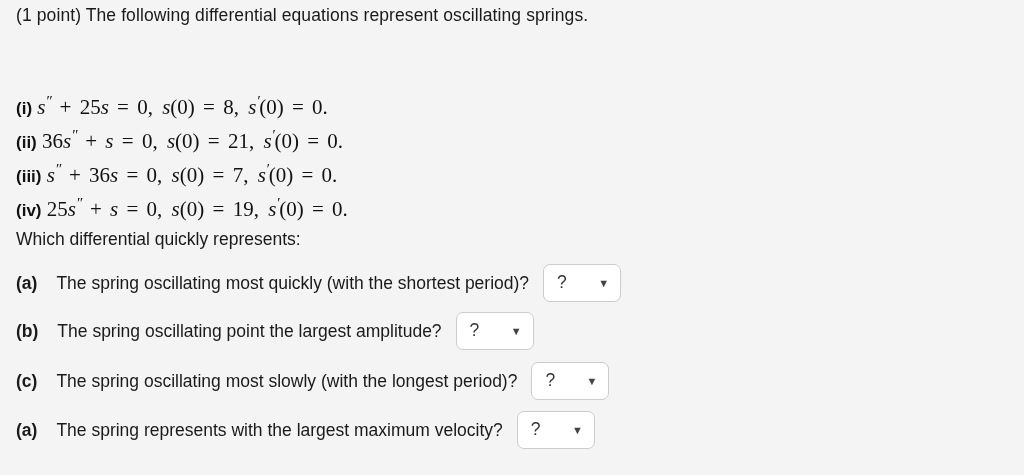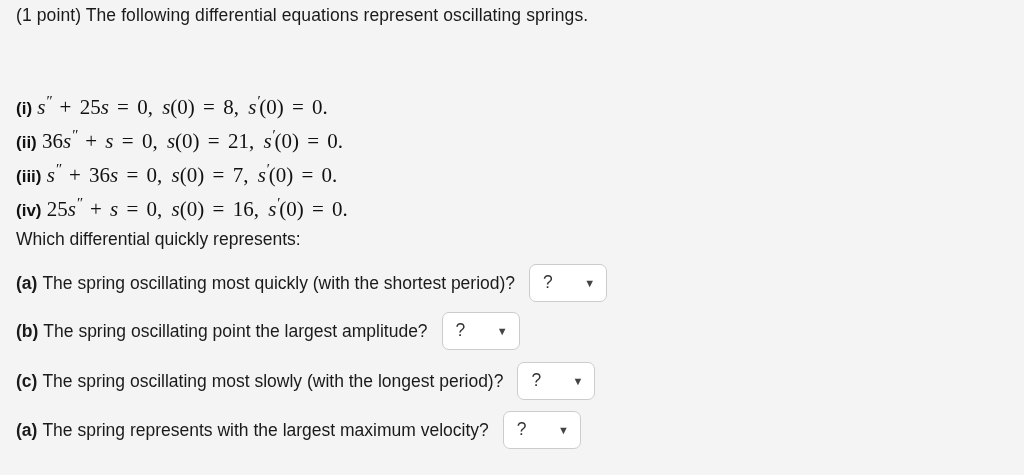--- a/index.html
+++ b/index.html
@@ -81,20 +81,21 @@
     align-items: center;
     white-space: nowrap;
   }
   .qrow .qlabel {
     font-size: 17.5px;
     font-weight: bold;
     margin-right: 5px;
   }
   .qrow .qtext {
     font-size: 17.5px;
+    margin-left: 14px;
   }
   .row-a  { top: 264px; }
   .row-b  { top: 312px; }
   .row-c  { top: 362px; }
   .row-d  { top: 411px; }
 
   
   .dropdown {
     display: inline-flex;
     align-items: center;
@@ -178,21 +179,21 @@
 
     <div class="eq-line">
       <span class="eq-tag">(iv)</span>
       <span class="mn">25</span><span class="mi">s</span><span class="prime">″</span>
       <span class="mo">+</span>
       <span class="mi">s</span>
       <span class="mo">=</span>
       <span class="mn">0</span><span class="comma">,</span>
       <span class="mi">s</span><span class="mn">(</span><span class="mn">0</span><span class="mn">)</span>
       <span class="mo">=</span>
-      <span class="mn">16</span><span class="comma">,</span>
+      <span class="mn">19</span><span class="comma">,</span>
       <span class="mi">s</span><span class="prime">′</span><span class="mn">(</span><span class="mn">0</span><span class="mn">)</span>
       <span class="mo">=</span>
       <span class="mn">0</span><span class="mn">.</span>
     </div>
 
   </div>
 
   <div class="which">Which differential quickly represents:</div>
 
   <div class="qrow row-a">

